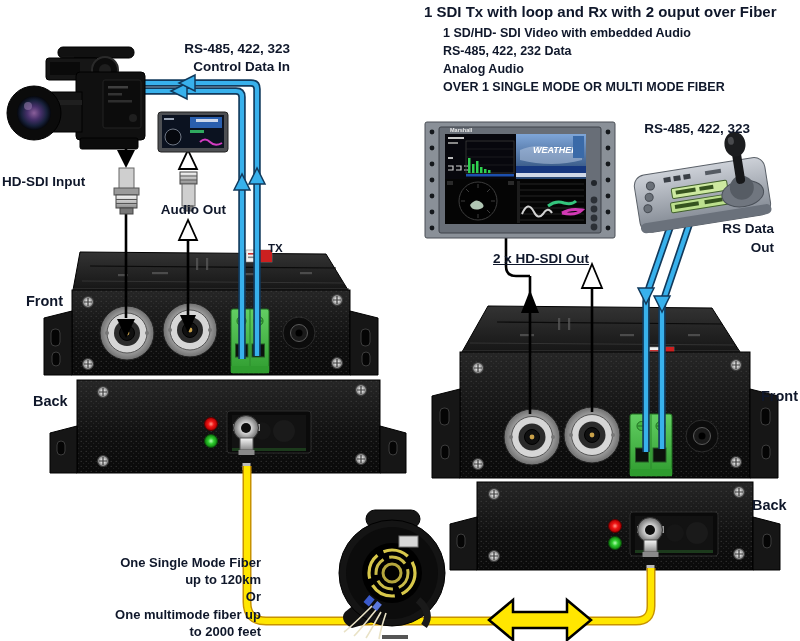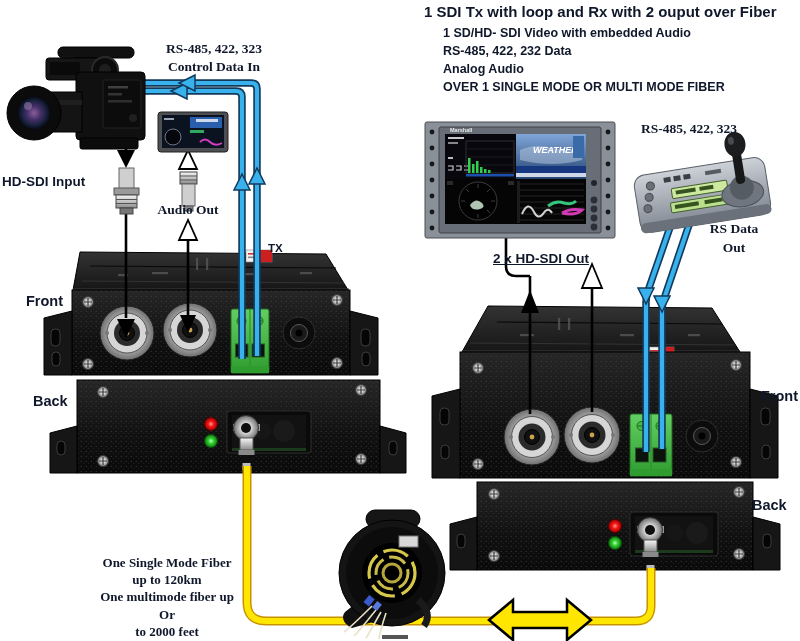--- a/index.html
+++ b/index.html
@@ -1,21 +1,21 @@
 <!DOCTYPE html>
 <html><head>
 <meta charset="utf-8">
 <style>
   html,body{margin:0;padding:0;background:#fff;}
   #canvas{position:relative;width:800px;height:641px;background:#fff;overflow:hidden;
           font-family:"Liberation Sans",sans-serif;}
   #art{position:absolute;left:0;top:0;}
   .lbl{position:absolute;font-weight:bold;color:#0f172a;white-space:nowrap;
        font-family:"Liberation Sans",sans-serif;}
-  .ctr{text-align:center;white-space:normal;font-family:Liberation Serif, serif;}
+  .ctr{text-align:right;white-space:normal;}
 </style>
 </head>
 <body>
 
 <div id="canvas">
 
 <svg id="art" width="800" height="641" viewBox="0 0 800 641">
   <defs>
     <linearGradient id="metal" x1="0" y1="0" x2="0" y2="1">
       <stop offset="0" stop-color="#f7f7f7"></stop>
@@ -536,18 +536,18 @@
 <div class="lbl ctr" style="left:694px;top:206px;width:80px;font-size:13.5px;line-height:19px;margin-top:13px;">
   <div>RS Data</div>
   <div>Out</div>
 </div>
 <div class="lbl" style="left:761px;top:388px;font-size:14.5px;">Front</div>
 <div class="lbl" style="left:752px;top:497px;font-size:14.5px;">Back</div>
 
 <div class="lbl ctr" style="left:73px;top:543px;width:188px;font-size:13px;line-height:17.2px;margin-top:11px;">
   <div>One Single Mode Fiber</div>
   <div>up to 120km</div>
+  <div>Or</div>
   <div>One multimode fiber up</div>
-  <div>Or</div>
   <div>to 2000 feet</div>
 </div>
 
 </div>
 
 </body></html>

